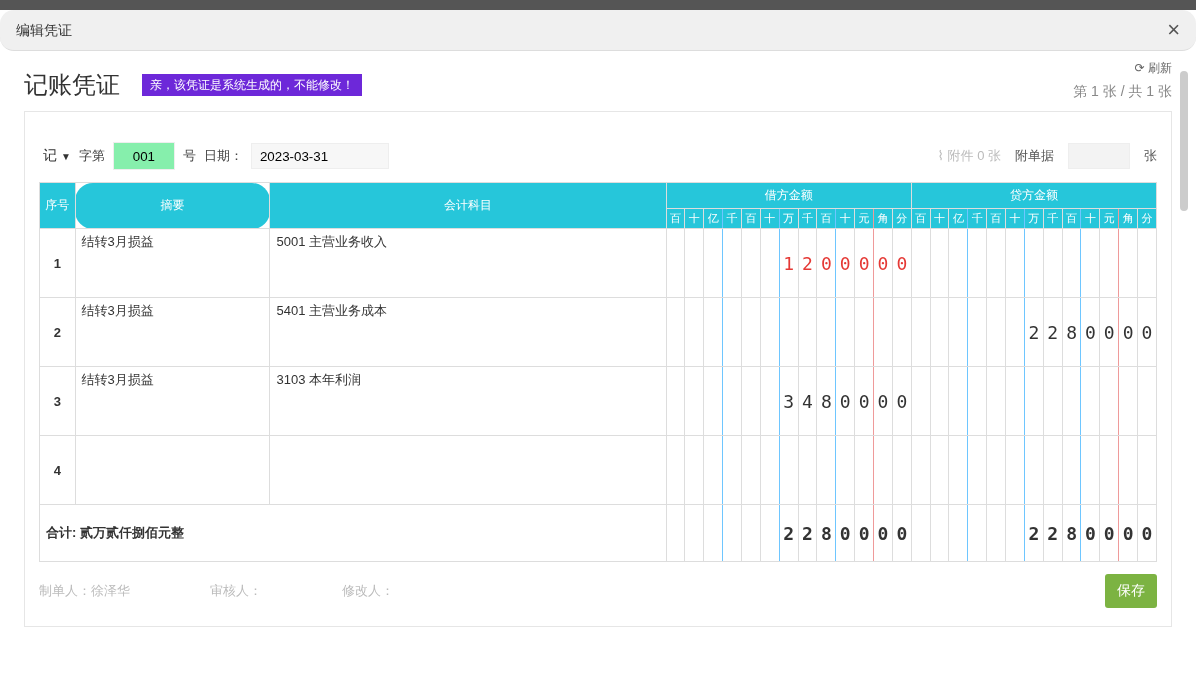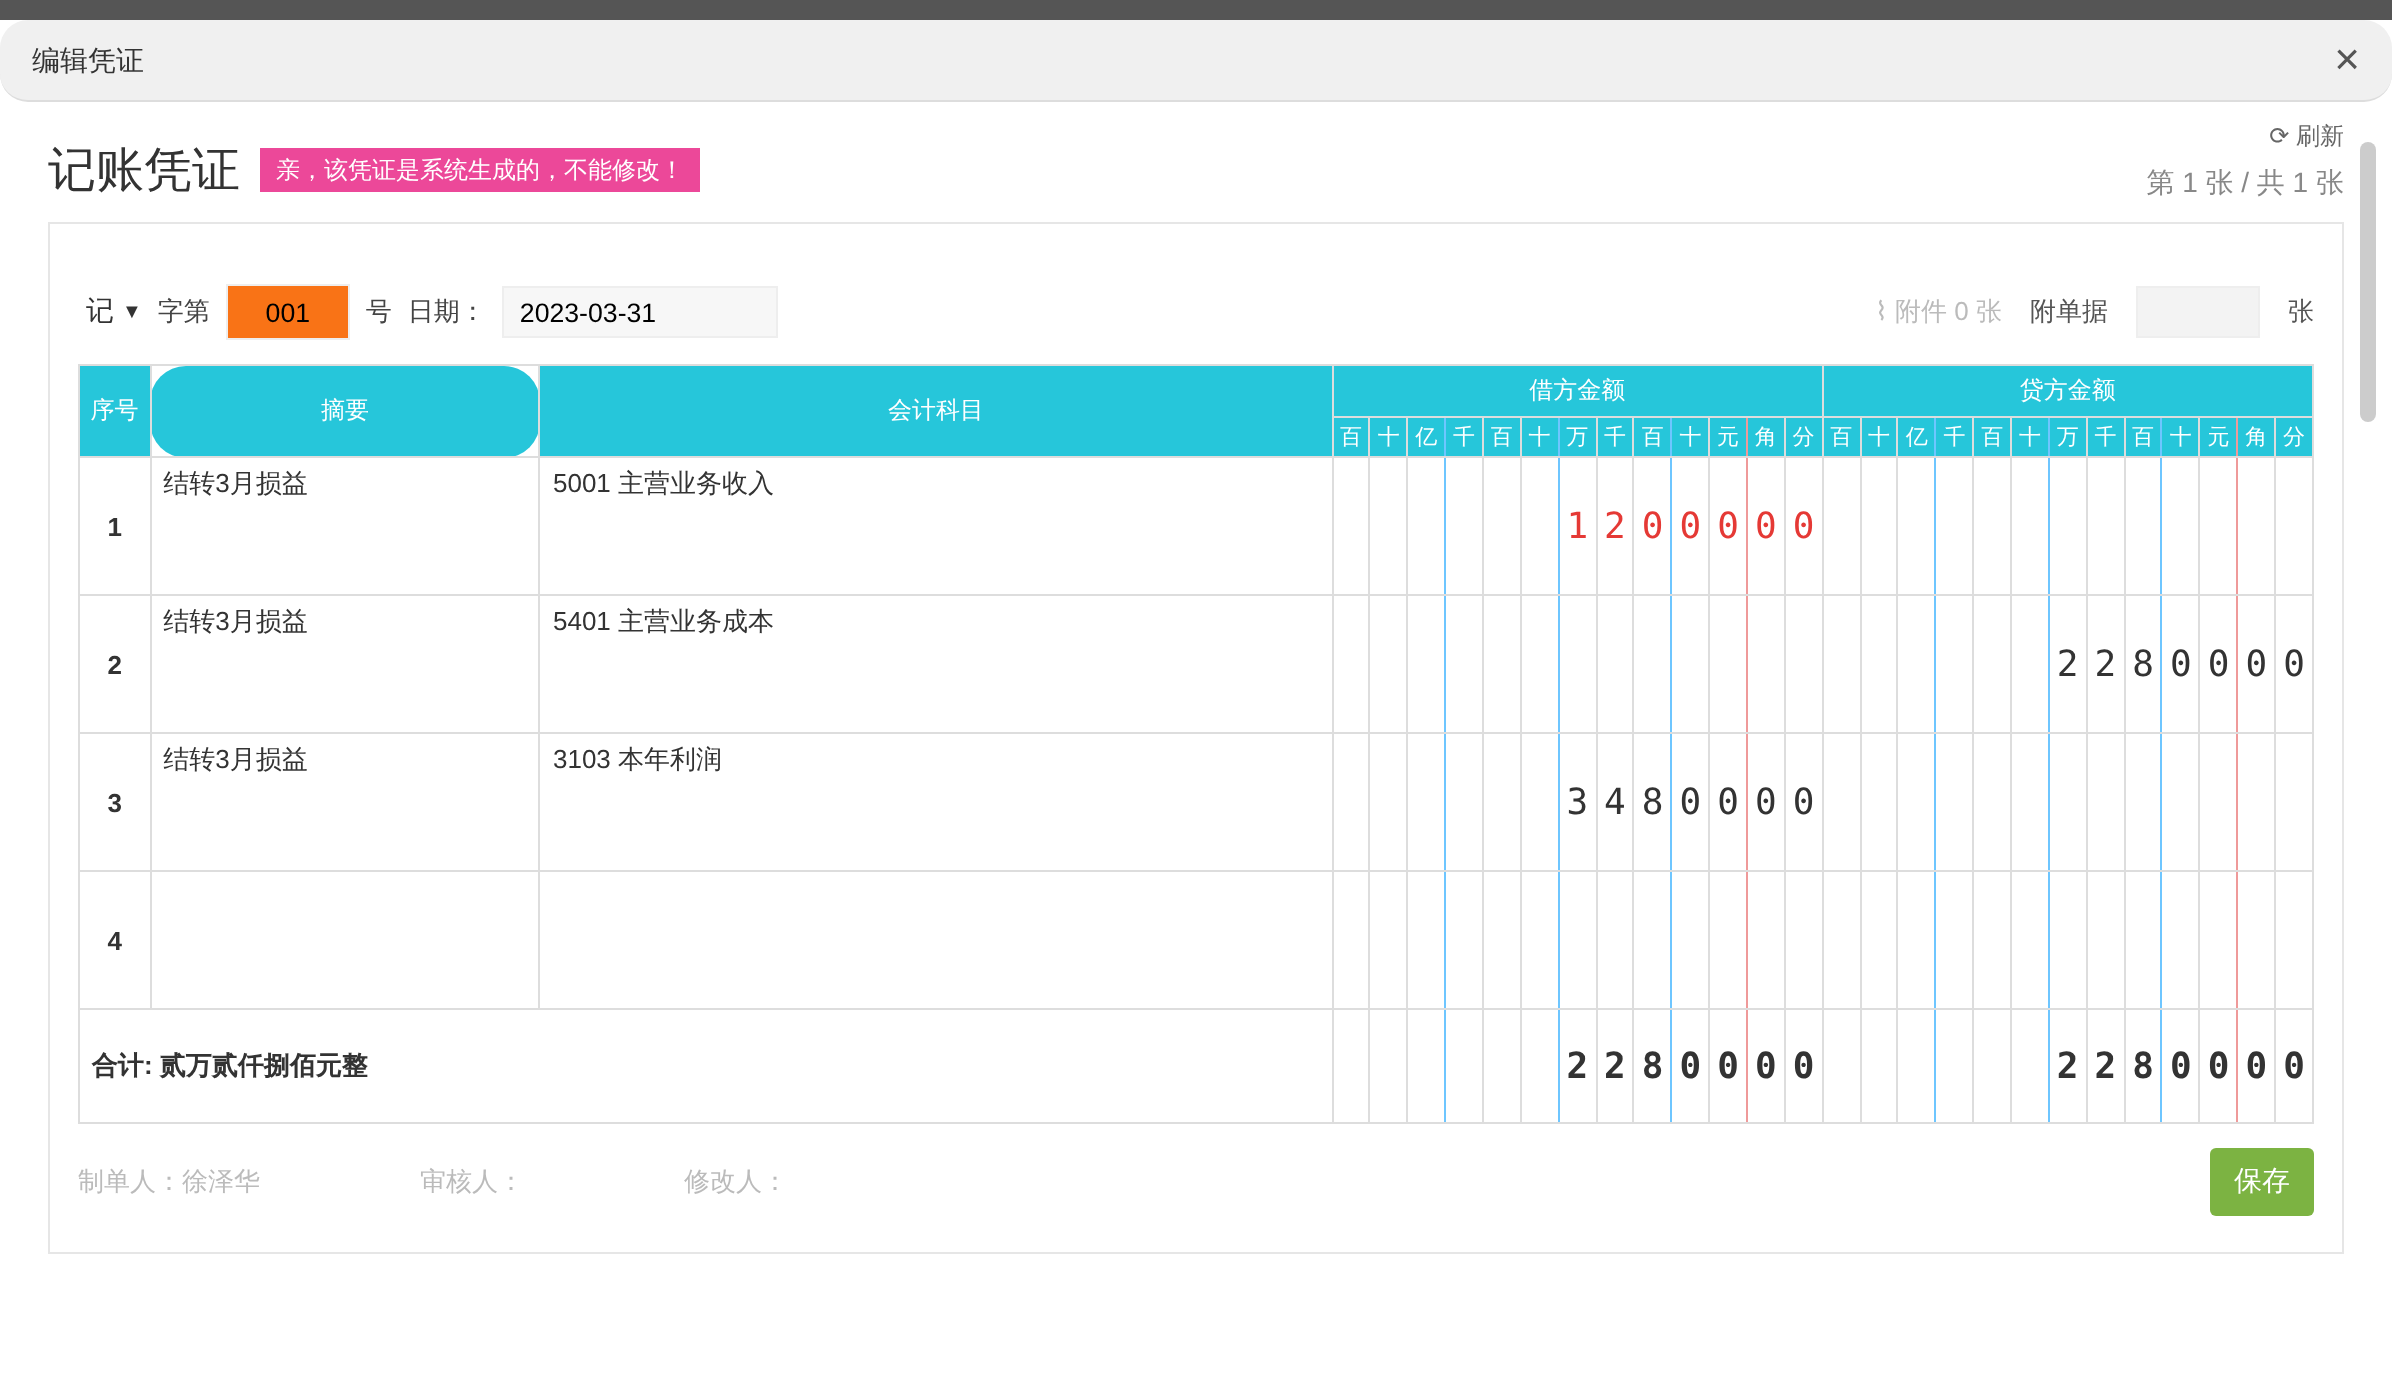--- a/index.html
+++ b/index.html
@@ -5,28 +5,28 @@
 html,body{margin:0;padding:0;font-family:"Microsoft YaHei","PingFang SC",sans-serif;background:#fff;color:#333;font-size:13px;}
 .topbar{height:10px;background:#555;}
 .dlg-head{height:40px;line-height:40px;padding:0 16px;background:#f0f0f0;display:flex;justify-content:space-between;align-items:center;border-bottom:1px solid #ddd;border-radius:14px;}
 .dlg-head .title{font-size:14px;}
 .dlg-head .close{font-size:22px;color:#555;cursor:pointer;}
 .body-wrap{padding:10px 24px 0 24px;position:relative;}
 .body-wrap::after{content:"";position:absolute;right:8px;top:20px;width:8px;height:140px;background:#ccc;border-radius:4px;}
 .page-title-row{display:flex;align-items:flex-end;justify-content:space-between;height:40px;}
 .page-title-row .left{display:flex;align-items:center;gap:6px;}
 .page-title-row .h1{font-size:24px;font-weight:500;}
-.warn-tag{background:#ec4899;color:#fff;padding:2px 8px;font-size:12px;line-height:18px;height:18px;margin-left:4px;}
+.warn-tag{background:#6d28d9;color:#fff;padding:2px 8px;font-size:12px;line-height:18px;height:18px;margin-left:16px;}
 .page-title-row .right{font-size:14px;color:#888;display:flex;flex-direction:column;align-items:flex-end;gap:6px;}
 .refresh{color:#666;cursor:pointer;font-size:12px;}
 .card{border:1px solid #e6e6e6;margin-top:10px;padding:30px 14px 18px 14px;}
 .meta-row{display:flex;align-items:center;gap:8px;margin-left:2px;margin-bottom:12px;}
 .meta-row .sel{border:0;background:transparent;font-size:14px;padding:2px 2px;}
 .meta-row .lbl{color:#444;}
-.meta-row .inp{width:56px;height:24px;text-align:center;border:1px solid #eee;background:#f97316;}
+.meta-row .inp{width:56px;height:24px;text-align:center;border:1px solid #eee;background:#86efac;}
 .meta-row .dateblk{display:flex;align-items:center;gap:8px;}
 .meta-row .date{width:120px;height:24px;padding:0 8px;border:1px solid #eee;background:#f7f7f7;}
 .meta-right{margin-left:auto;display:flex;align-items:center;gap:14px;color:#bbb;}
 .meta-right .attach{color:#bbb;cursor:default;}
 .meta-right .sheet-inp{width:56px;height:22px;background:#f3f3f3;border:1px solid #eee;}
 table{border-collapse:collapse;width:100%;table-layout:fixed;}
 th,td{border:1px solid #ddd;}
 thead th{background:#26c6da;color:#fff;font-weight:500;font-size:12px;padding:4px 0;}
 thead tr.unit th{padding:2px 0;font-size:11px;}
 .col-idx{width:34px;margin-left:32px;}

